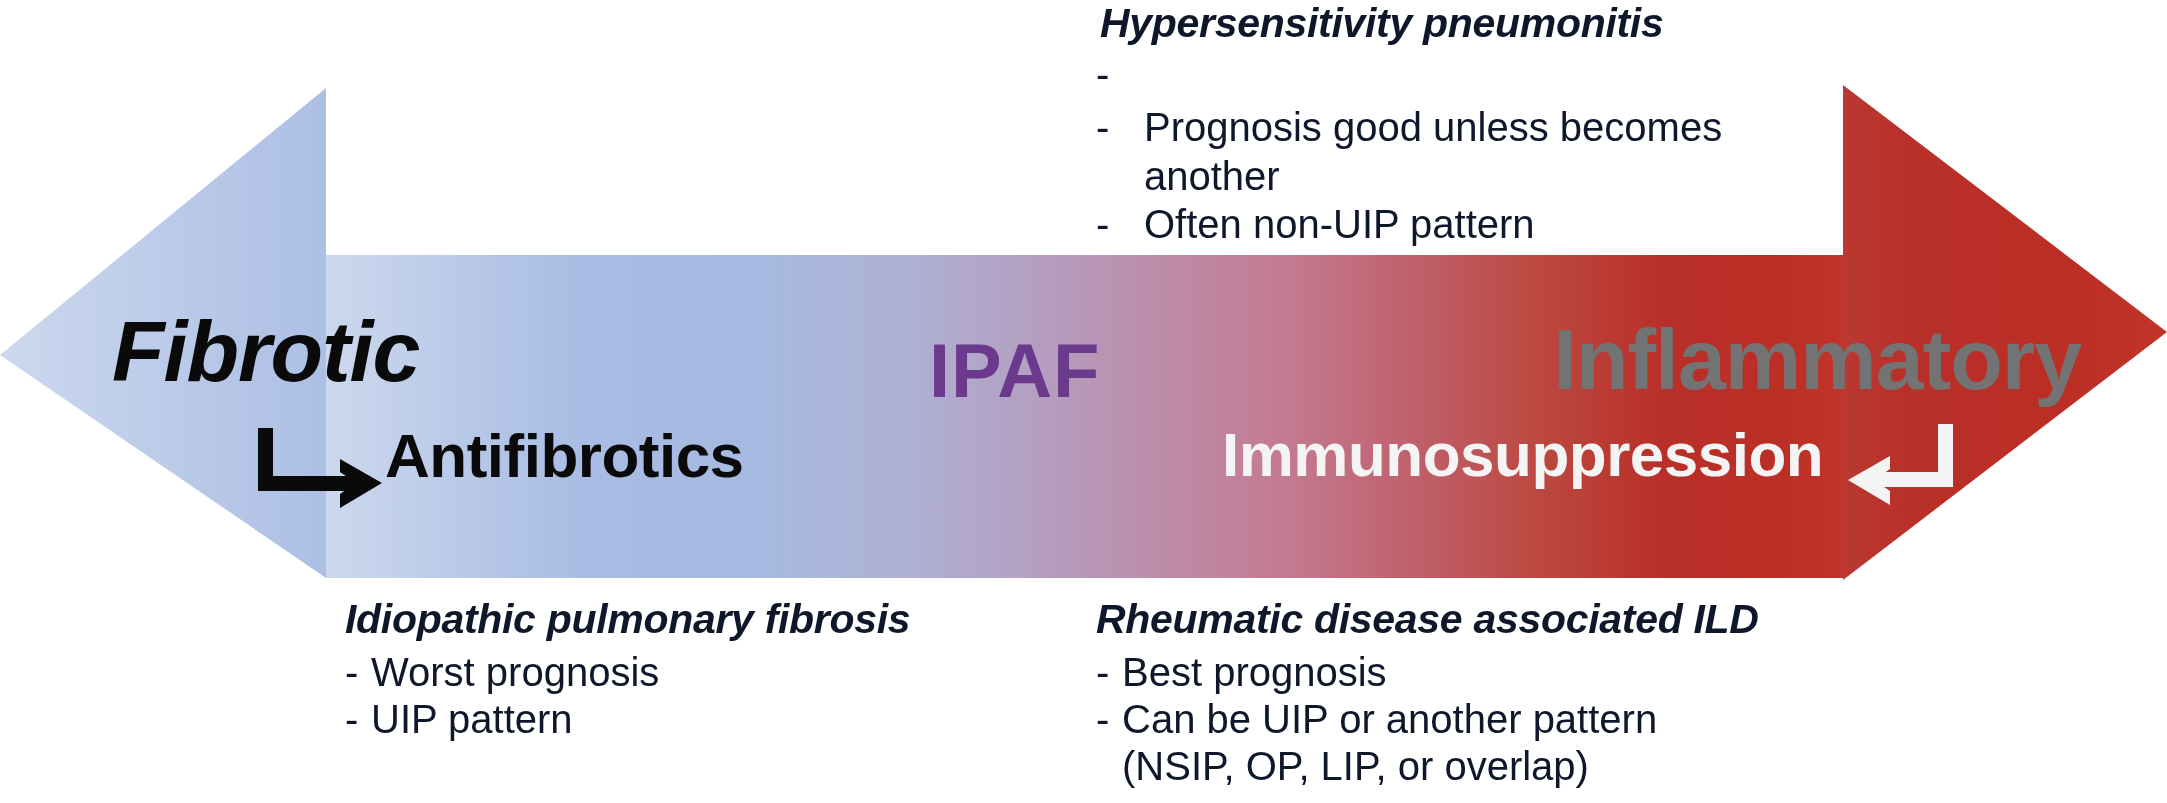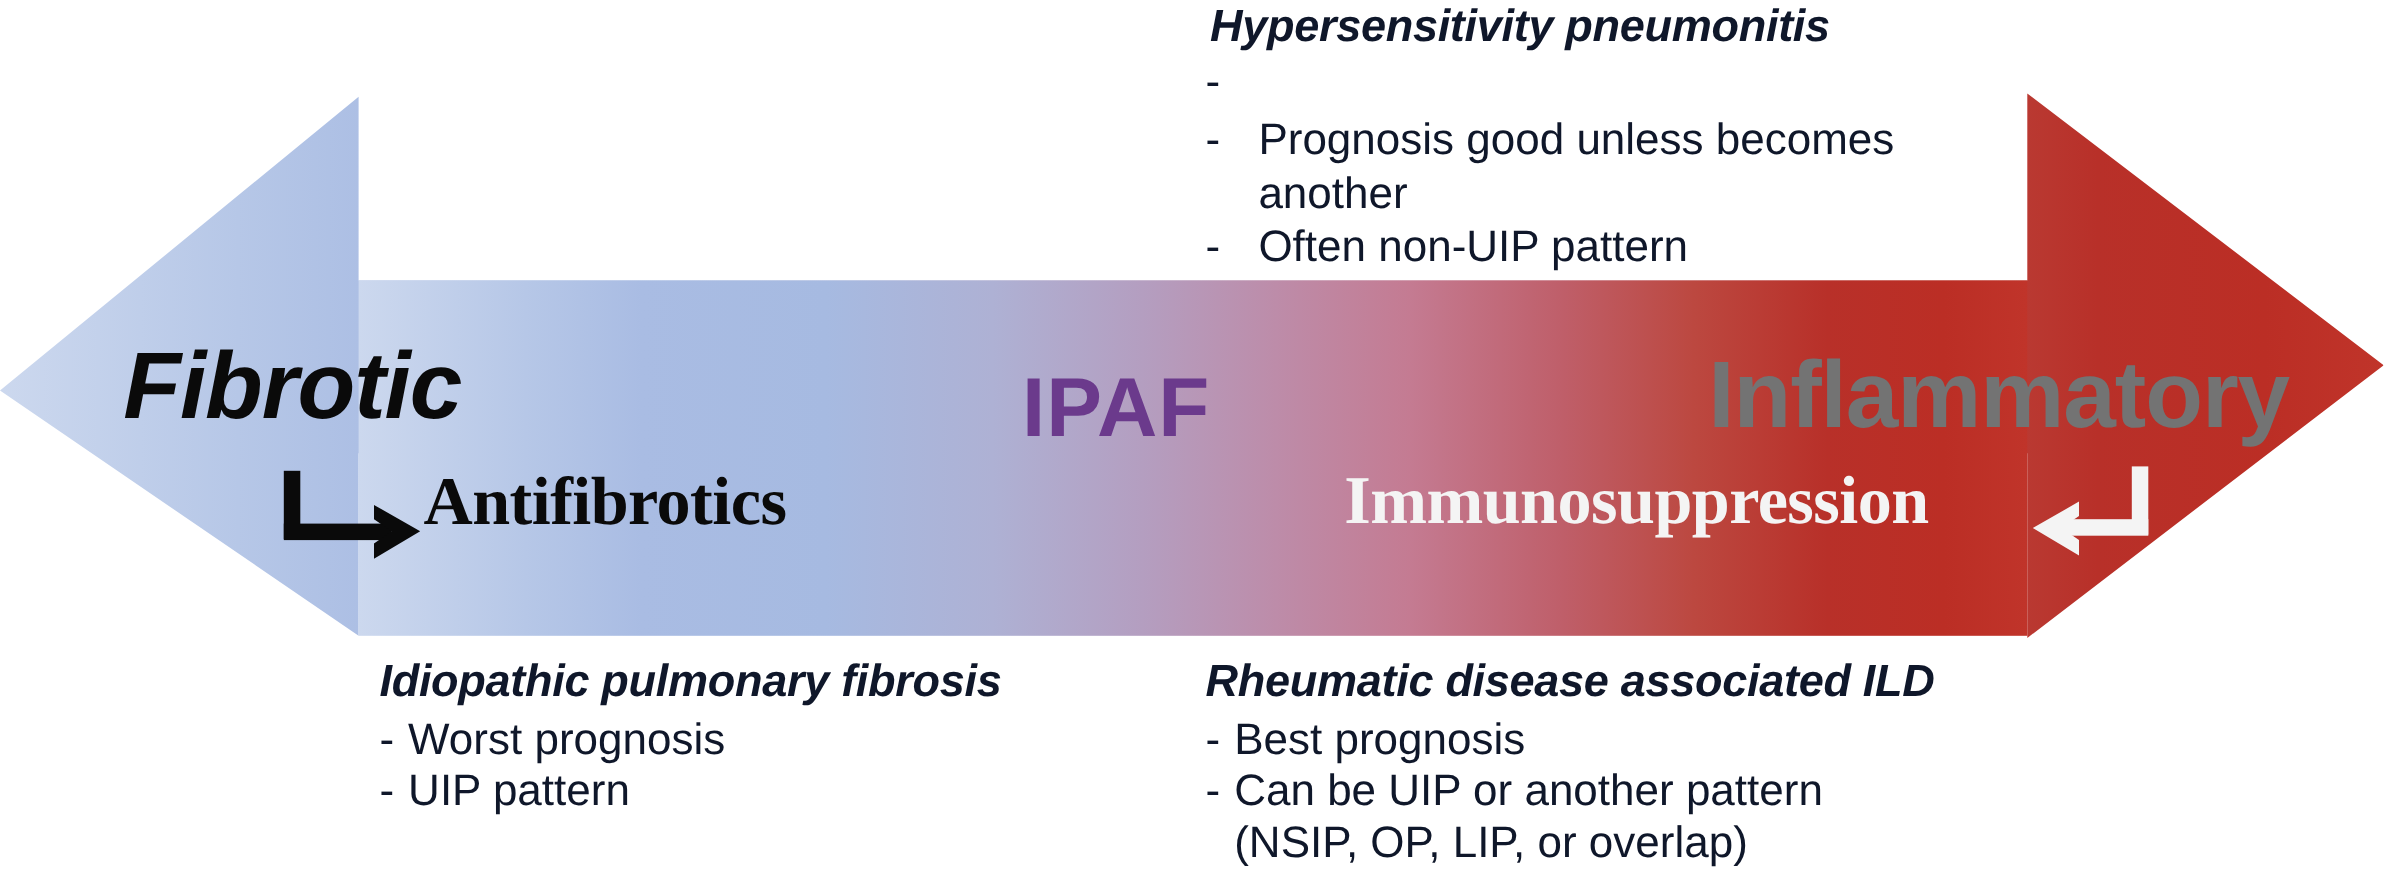--- a/index.html
+++ b/index.html
@@ -53,21 +53,20 @@
     color: #6b3a8c;
     margin-left: 32px;
   }
 
   
   .treatment-label {
     position: absolute;
     font-weight: bold;
     white-space: nowrap;
     line-height: 1;
-    font-family: Liberation Serif, serif;
   }
   #antifibrotics-label {
     left: 385px;
     top: 425px;
     font-size: 62px;
     letter-spacing: -0.5px;
     color: #0a0a0a;
   }
   #immunosuppression-label {
     left: 1222px;

